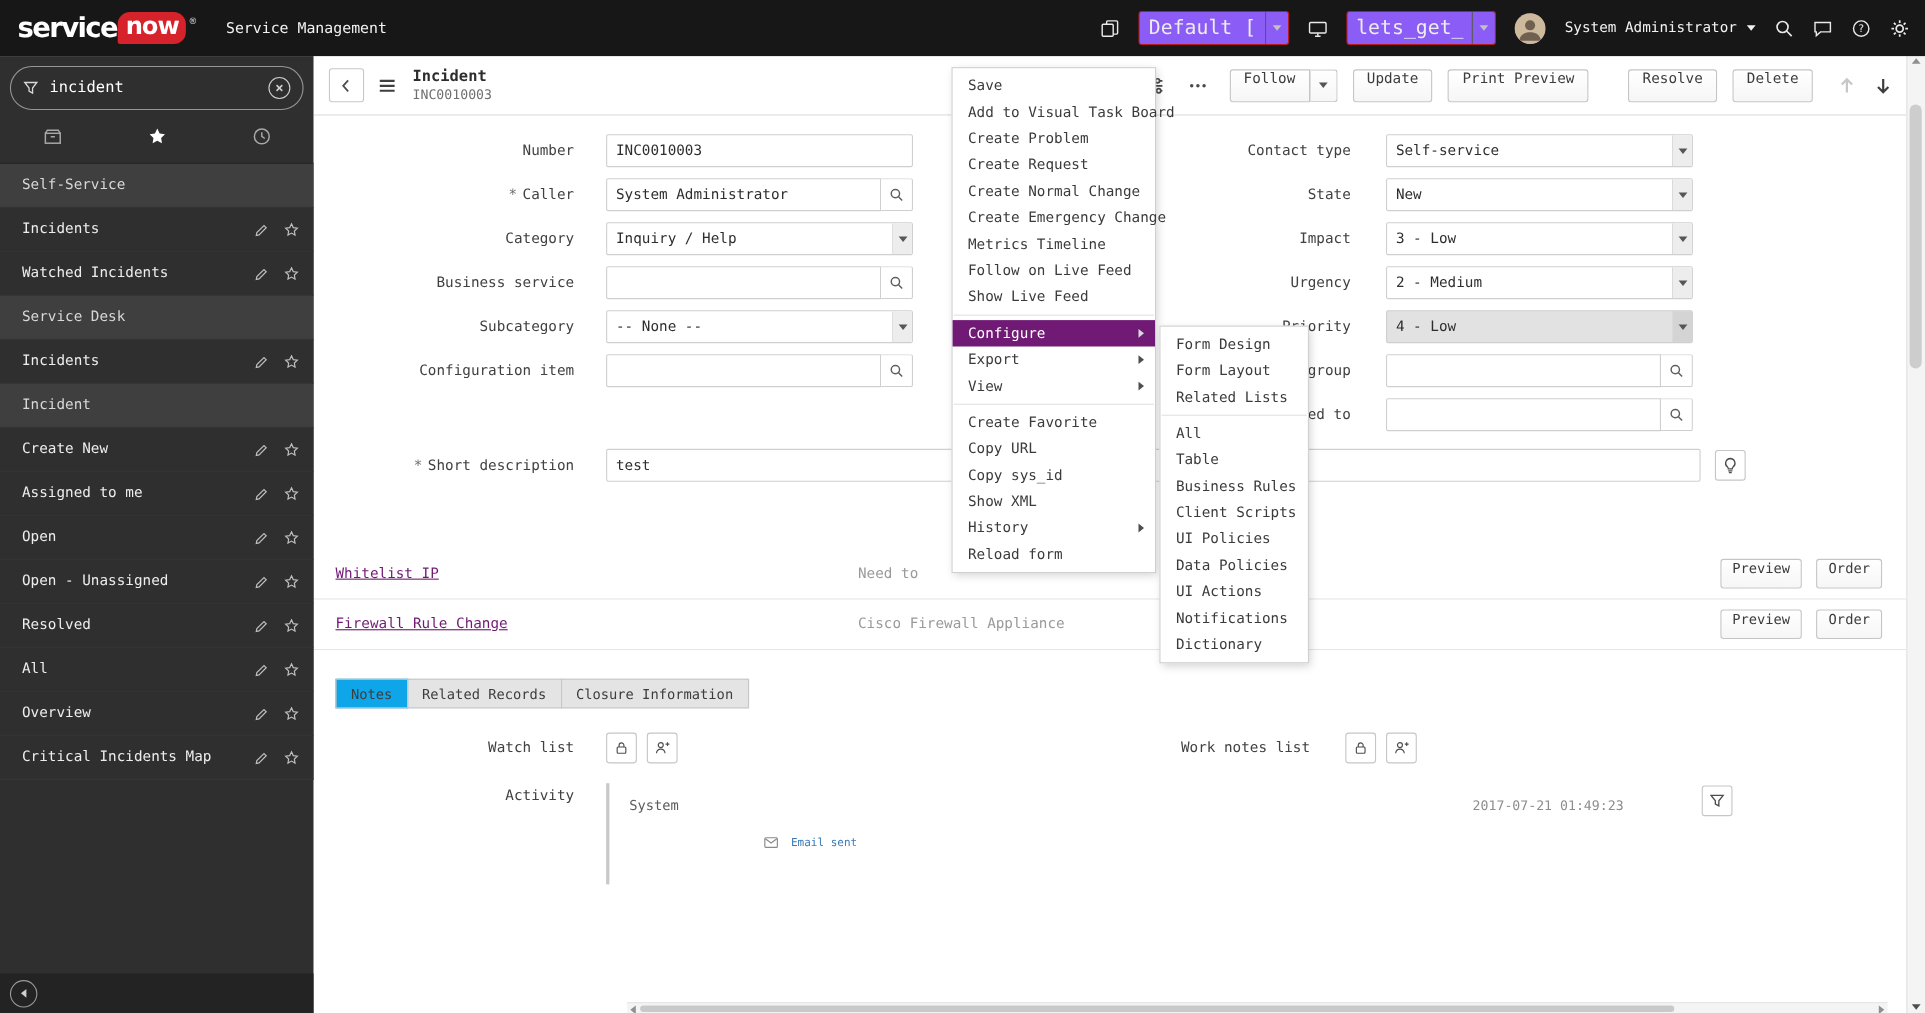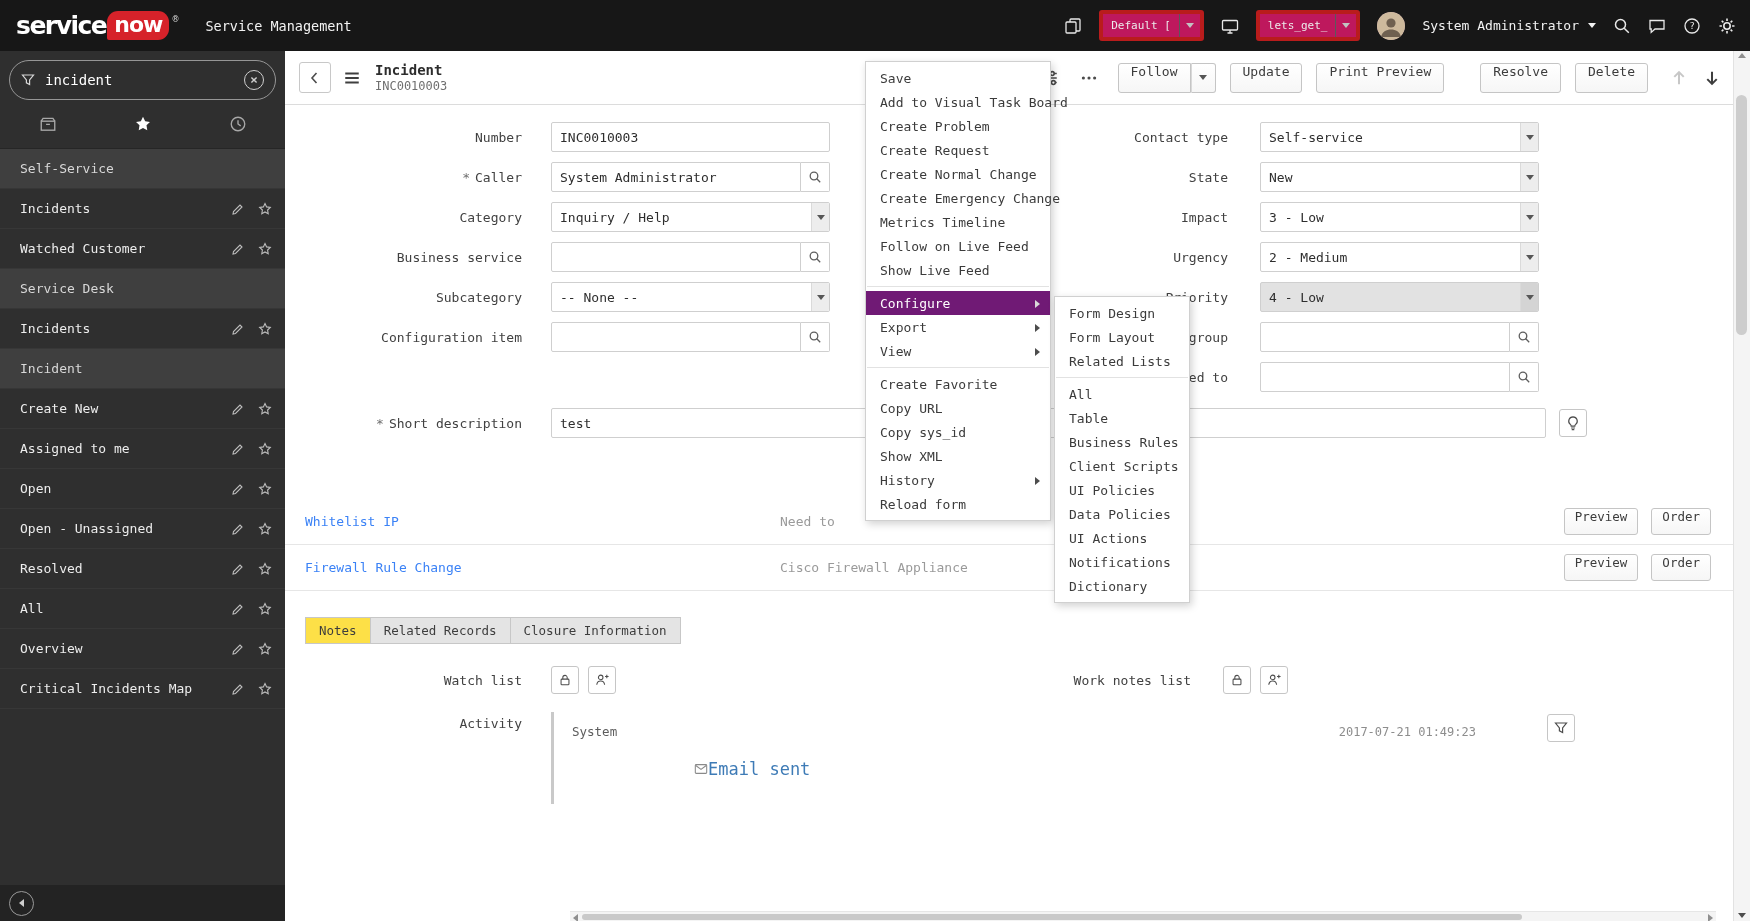--- a/index.html
+++ b/index.html
@@ -14,21 +14,21 @@
 
 
 .topbar{position:absolute;left:0;top:0;width:1750px;height:51px;background:#171717;display:flex;align-items:center;color:#fff;z-index:50}
 .logo{display:flex;align-items:center;margin-left:16px;font-family:"DejaVu Sans",sans-serif}
 .logo-service{font-size:25px;font-weight:bold;letter-spacing:-1.5px;color:#fff}
 .logo-now{font-size:22px;font-weight:bold;letter-spacing:-1px;background:#d6222a;color:#fff;padding:1px 7px 3px;border-radius:11px 11px 11px 2px;margin-left:1px}
 .logo-reg{font-size:8px;align-self:flex-start;margin:4px 0 0 2px;color:#ddd}
 .app-title{margin-left:26px;font-size:13.5px;color:#f2f2f2}
 .topbar-right{margin-left:auto;display:flex;align-items:center;gap:17px;margin-right:14px}
 .hicon{color:#e9e9e9;display:flex;align-items:center;justify-content:center;cursor:pointer}
-.hselect{height:31px;border:4px solid #b91c1c;border-radius:3px;background:#be185d;display:flex;align-items:center;font-size:11px;color:#ececec;cursor:pointer}
+.hselect{height:31px;border:1px solid #b91c1c;border-radius:3px;background:#8b5cf6;display:flex;align-items:center;font-size:18px;color:#ececec;cursor:pointer}
 .hsel-val{padding:0 8px;white-space:nowrap}
 .hsel-caret{border-left:1px solid #5a5a5a;align-self:stretch;display:flex;align-items:center;justify-content:center;width:21px;color:#c2c2c2}
 .avatar{width:28px;height:28px;border-radius:50%;overflow:hidden;background:#caa;cursor:pointer}
 .user-menu{display:flex;align-items:center;gap:9px;font-size:13px;cursor:pointer;color:#f2f2f2}
 
 
 .sidebar{position:absolute;left:0;top:51px;width:285px;bottom:0;background:#2f2f2f;color:#e9e9e9;z-index:40}
 .nav-search{margin:9px 9px 0;height:40px;border:1px solid #969696;border-radius:20px;display:flex;align-items:center;padding:0 11px;gap:10px;color:#d8d8d8}
 .nav-search-input{flex:1;font-size:14px;color:#fff;cursor:text}
 .clear-btn{width:20px;height:20px;border:1.5px solid #cfcfcf;border-radius:50%;display:flex;align-items:center;justify-content:center;color:#cfcfcf;cursor:pointer}
@@ -81,49 +81,49 @@
 .sel.ro{background:#e2e2e2}
 .sel.ro .sel-car{background:#d4d4d4}
 .short-row{height:40px;display:flex;align-items:center;margin-top:6px}
 .w-short{width:995px;border-radius:2px}
 .iconbox{width:28px;height:28px;border:1px solid #c6c6c6;border-radius:3px;display:flex;align-items:center;justify-content:center;color:#4d4d4d;background:#fff;cursor:pointer;flex:none}
 .bulb-box{margin-left:13px}
 
 
 .catalog{margin-top:56px}
 .cat-row{height:46px;display:flex;align-items:center;border-bottom:1px solid #e6e6e6;padding:0 22px 0 20px}
-.cat-title{width:235px;color:#3b82f6;font-size:13px;cursor:pointer;white-space:nowrap}
+.cat-title{width:235px;text-decoration:underline;color:#701a75;font-size:13px;cursor:pointer;white-space:nowrap}
 .cat-desc{color:#9a9a9a;font-size:13px;margin-left:240px;flex:1;white-space:nowrap;overflow:hidden}
 .cat-actions{display:flex;gap:13px}
 .btn-sm{height:27px;padding:0 10px;font-size:12.5px}
 
 
 .tabs{display:flex;margin:26px 0 0 20px}
 .tab{height:27px;border:1px solid #c7c7c7;background:#e4e4e4;display:flex;align-items:center;padding:0 13px;font-size:12.5px;color:#3d3d3d;margin-right:-1px;cursor:pointer}
-.tab.active{background:#fde047;position:relative;z-index:2}
+.tab.active{background:#0ea5e9;position:relative;z-index:2}
 
 
 .np-row{display:flex;align-items:center;margin-top:22px}
 .np-label{width:266px;padding-right:29px;text-align:right;color:#414141;white-space:nowrap}
 .np-label2{width:607px;padding-right:32px;text-align:right;color:#414141;white-space:nowrap}
 .pair{display:flex;gap:9px}
 .comments-row{display:flex;margin-top:24px;align-items:flex-start}
 .comments-label{width:266px;padding:2px 29px 0 0;text-align:right;color:#414141;line-height:1.55}
 .textarea{width:983px;height:62px;border:1px solid #cfcfcf;border-radius:2px;background:#fff;cursor:text}
 .side-icon{margin-left:13px;margin-top:2px}
 .post-row{width:1249px;display:flex;justify-content:flex-end;align-items:center;gap:11px;margin-top:16px}
 .checkbox{width:15px;height:15px;border:1px solid #bdbdbd;border-radius:2px;background:#fff;cursor:pointer}
 .cb-label{color:#414141}
 .activity-row{display:flex;margin-top:18px;align-items:flex-start}
 .activity-label{width:266px;padding:4px 29px 0 0;text-align:right;color:#414141}
 .stream{width:983px;border-left:3px solid #c9c9c9;padding:12px 0 0 18px;height:92px;overflow:hidden}
 .stream-head{display:flex;padding-right:58px;align-items:center}
 .s-user{color:#5d5d5d;font-size:12.5px}
 .s-time{margin-left:auto;color:#8d8d8d;font-size:12px}
-.s-entry{margin:20px 0 0 122px;display:flex;align-items:center;font-size:17px}
+.s-entry{margin:20px 0 0 122px;display:flex;gap:11px;align-items:center;font-size:10px}
 .s-entry .env{color:#8a8a8a}
 .s-entry .etext{color:#3e7bb6;cursor:pointer}
 
 
 .vscroll{position:absolute;right:0;top:51px;bottom:0;width:17px;background:#f4f4f4;border-left:1px solid #e2e2e2;z-index:45}
 .vs-top{position:absolute;top:2px;left:0;right:0;display:flex;justify-content:center;color:#8f8f8f}
 .vs-bot{position:absolute;bottom:3px;left:0;right:0;display:flex;justify-content:center;color:#4d4d4d}
 .vs-thumb{position:absolute;top:44px;left:2px;right:3px;height:240px;background:#cdcdcd;border-radius:6px;cursor:pointer}
 .hscroll{position:absolute;left:285px;right:17px;bottom:0;height:10px;background:#f4f4f4;border-top:1px solid #e6e6e6;z-index:46}
 .hs-thumb{position:absolute;left:12px;top:2px;height:6px;width:82%;background:#c9c9c9;border-radius:3px;cursor:pointer}
@@ -259,21 +259,21 @@
             </svg>
           </span>
           <span class="act">
             <svg class="i14" viewBox="0 0 14 14" fill="none" stroke="currentColor" stroke-width="1.1">
               <path d="M7 1.5 8.6 4.9l3.7.5-2.7 2.6.6 3.7L7 9.9l-3.2 1.8.6-3.7L1.7 5.4l3.7-.5Z"></path>
             </svg>
           </span>
         </span>
     </div>
     <div class="nav-item">
-      <span>Watched Customer</span>
+      <span>Watched Incidents</span>
       <span class="nav-acts">
           <span class="act">
             <svg class="i14" viewBox="0 0 14 14" fill="none" stroke="currentColor" stroke-width="1.1">
               <path d="m2 12 .5-2.5L9 3l2 2-6.5 6.5L2 12Z"></path>
             </svg>
           </span>
           <span class="act">
             <svg class="i14" viewBox="0 0 14 14" fill="none" stroke="currentColor" stroke-width="1.1">
               <path d="M7 1.5 8.6 4.9l3.7.5-2.7 2.6.6 3.7L7 9.9l-3.2 1.8.6-3.7L1.7 5.4l3.7-.5Z"></path>
             </svg>

